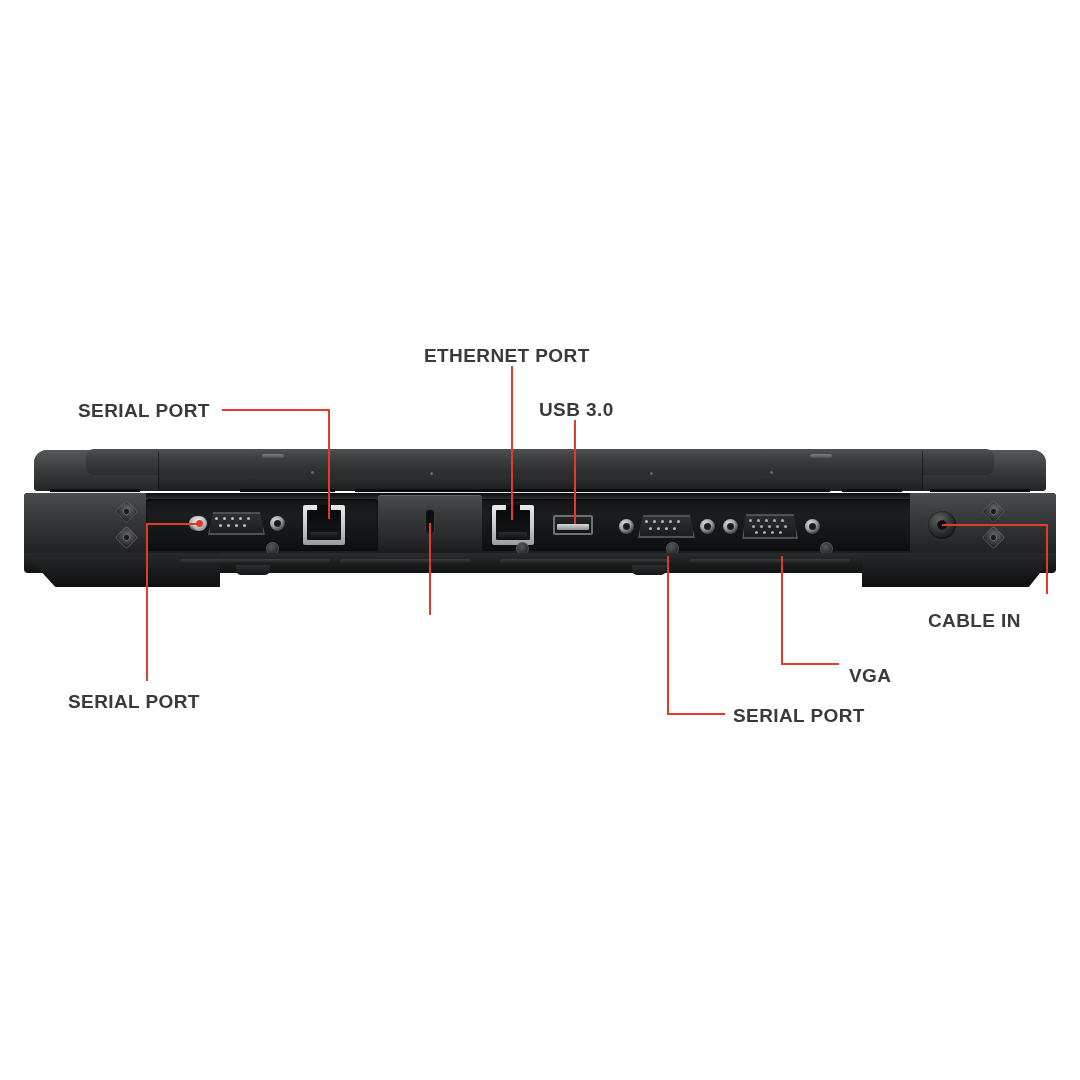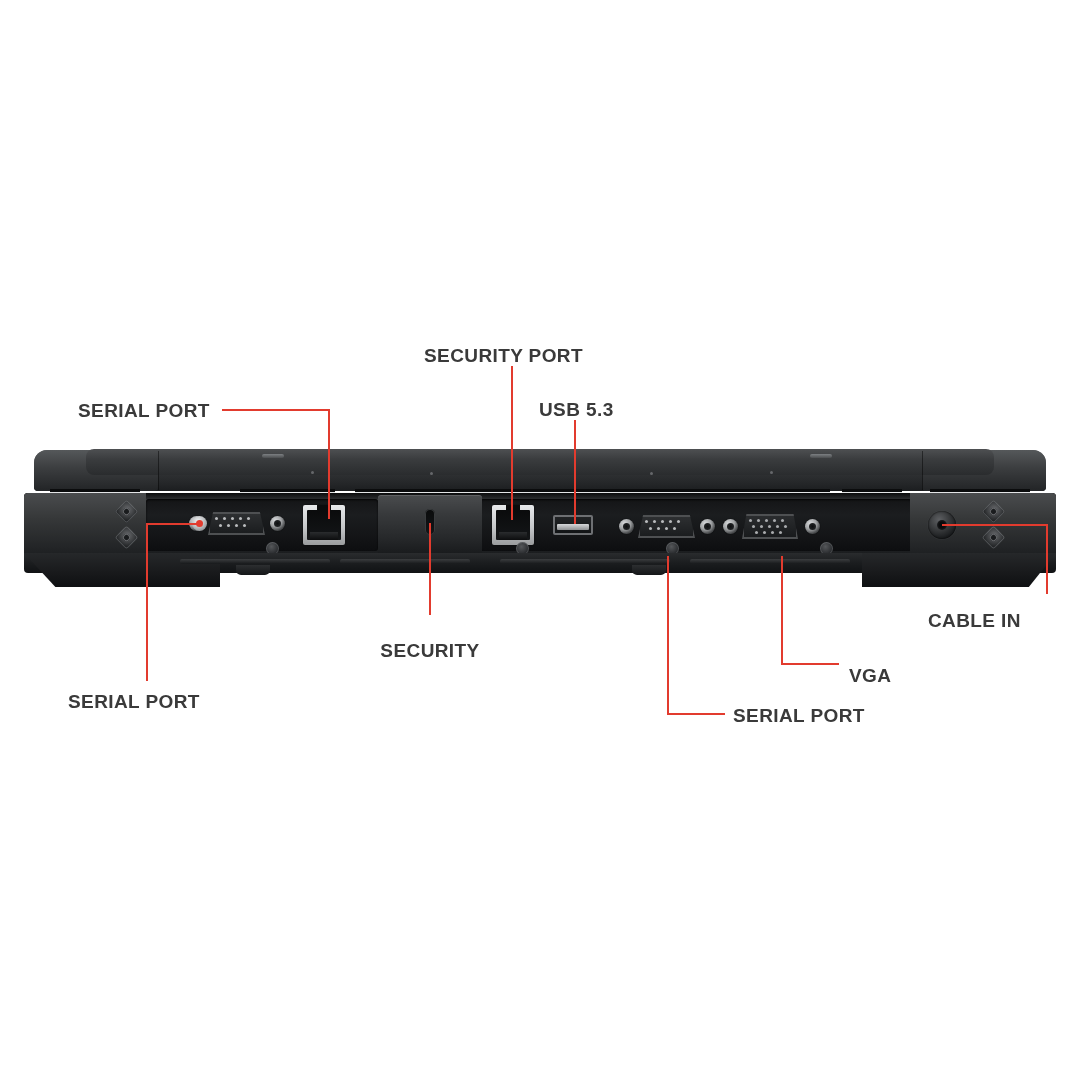--- a/index.html
+++ b/index.html
@@ -289,41 +289,40 @@
     <div class="ventbar" style="left:690px;width:160px;top:118px;"></div>
     <div class="hingetab" style="left:236px;width:34px;top:124px;"></div>
     <div class="hingetab" style="left:632px;width:34px;top:124px;"></div>
 
   </div>
 
   <div class="label" style="left:78px;top:399px;">SERIAL PORT</div>
   <div class="lh" style="left:222px;top:409px;width:108px;"></div>
   <div class="lv" style="left:328px;top:409px;height:110px;"></div>
 
-  <div class="label" style="left:424px;top:344px;">SECURITY PORT</div>
+  <div class="label" style="left:424px;top:344px;">ETHERNET PORT</div>
   <div class="lv" style="left:511px;top:366px;height:154px;"></div>
 
-  <div class="label" style="left:539px;top:398px;">USB 5.3</div>
+  <div class="label" style="left:539px;top:398px;">USB 3.0</div>
   <div class="lv" style="left:574px;top:420px;height:104px;"></div>
 
   <div class="lh" style="left:942px;top:524px;width:106px;"></div>
   <div class="lv" style="left:1046px;top:524px;height:70px;"></div>
   <div class="label" style="left:928px;top:609px;">CABLE IN</div>
 
   <div class="lv" style="left:781px;top:556px;height:108px;"></div>
   <div class="lh" style="left:781px;top:663px;width:58px;"></div>
   <div class="label" style="left:849px;top:664px;">VGA</div>
 
   <div class="lv" style="left:667px;top:556px;height:158px;"></div>
   <div class="lh" style="left:667px;top:713px;width:58px;"></div>
   <div class="label" style="left:733px;top:704px;">SERIAL PORT</div>
 
   <div class="lv" style="left:429px;top:523px;height:92px;"></div>
   <div class="label ctr" style="left:330px;top:638px;width:200px;line-height:1.35;">
-    <div>SECURITY</div>
   </div>
 
   <div class="callout-dot" style="left:192px;top:516px;">
       <i></i>
     </div>
   <div class="lh" style="left:146px;top:523px;width:52px;"></div>
   <div class="lv" style="left:146px;top:523px;height:158px;"></div>
   <div class="label" style="left:68px;top:690px;">SERIAL PORT</div>
 
 </div>

